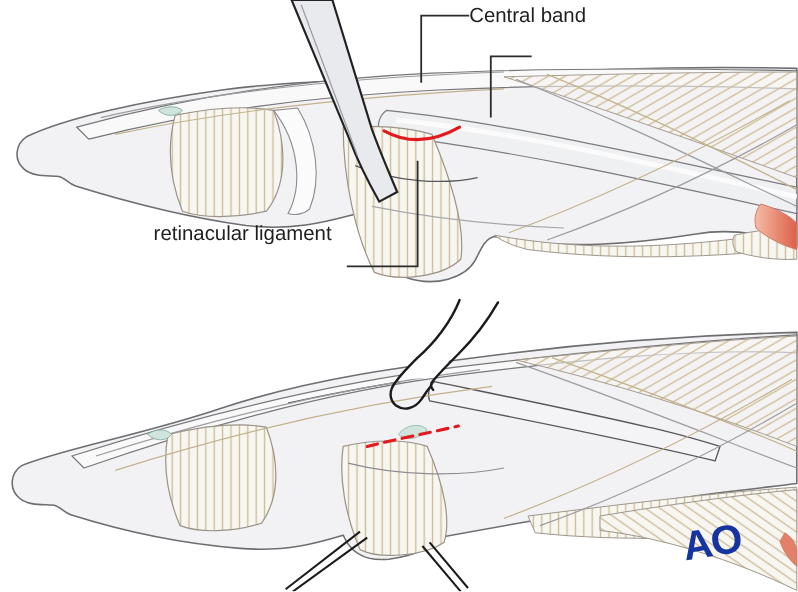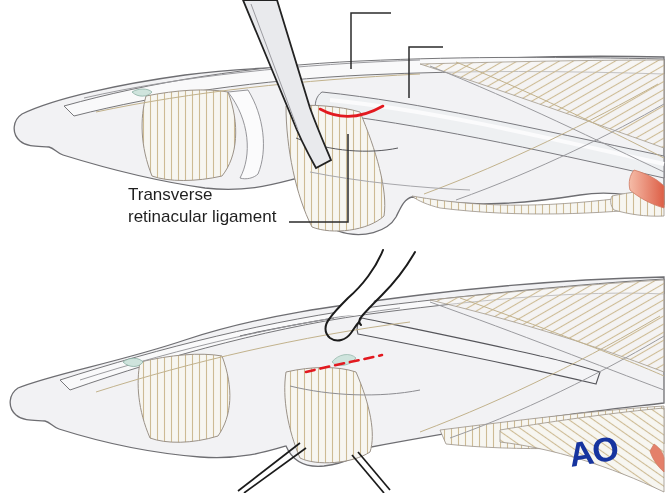--- a/index.html
+++ b/index.html
@@ -152,20 +152,20 @@
 
   <g fill="none" stroke="#2b2b2b" stroke-width="1.5">
     <path d="M391,13 H351 V69"></path>
     <path d="M443,47 H409 V98"></path>
     <path d="M289,222 H348 V134"></path>
   </g>
 
   <text class="logo-text" transform="translate(571,467) rotate(-9)" fill="#16349f">AO</text>
 </svg>
 
+<div class="lbl" style="left:391px;top:2px">Central band</div>
 
 
 <div class="lbl" style="left:128px;top:184px">
-  <div>Transverse</div>
   <div>retinacular ligament</div>
 </div>
 
 </div>
 
 </body></html>

